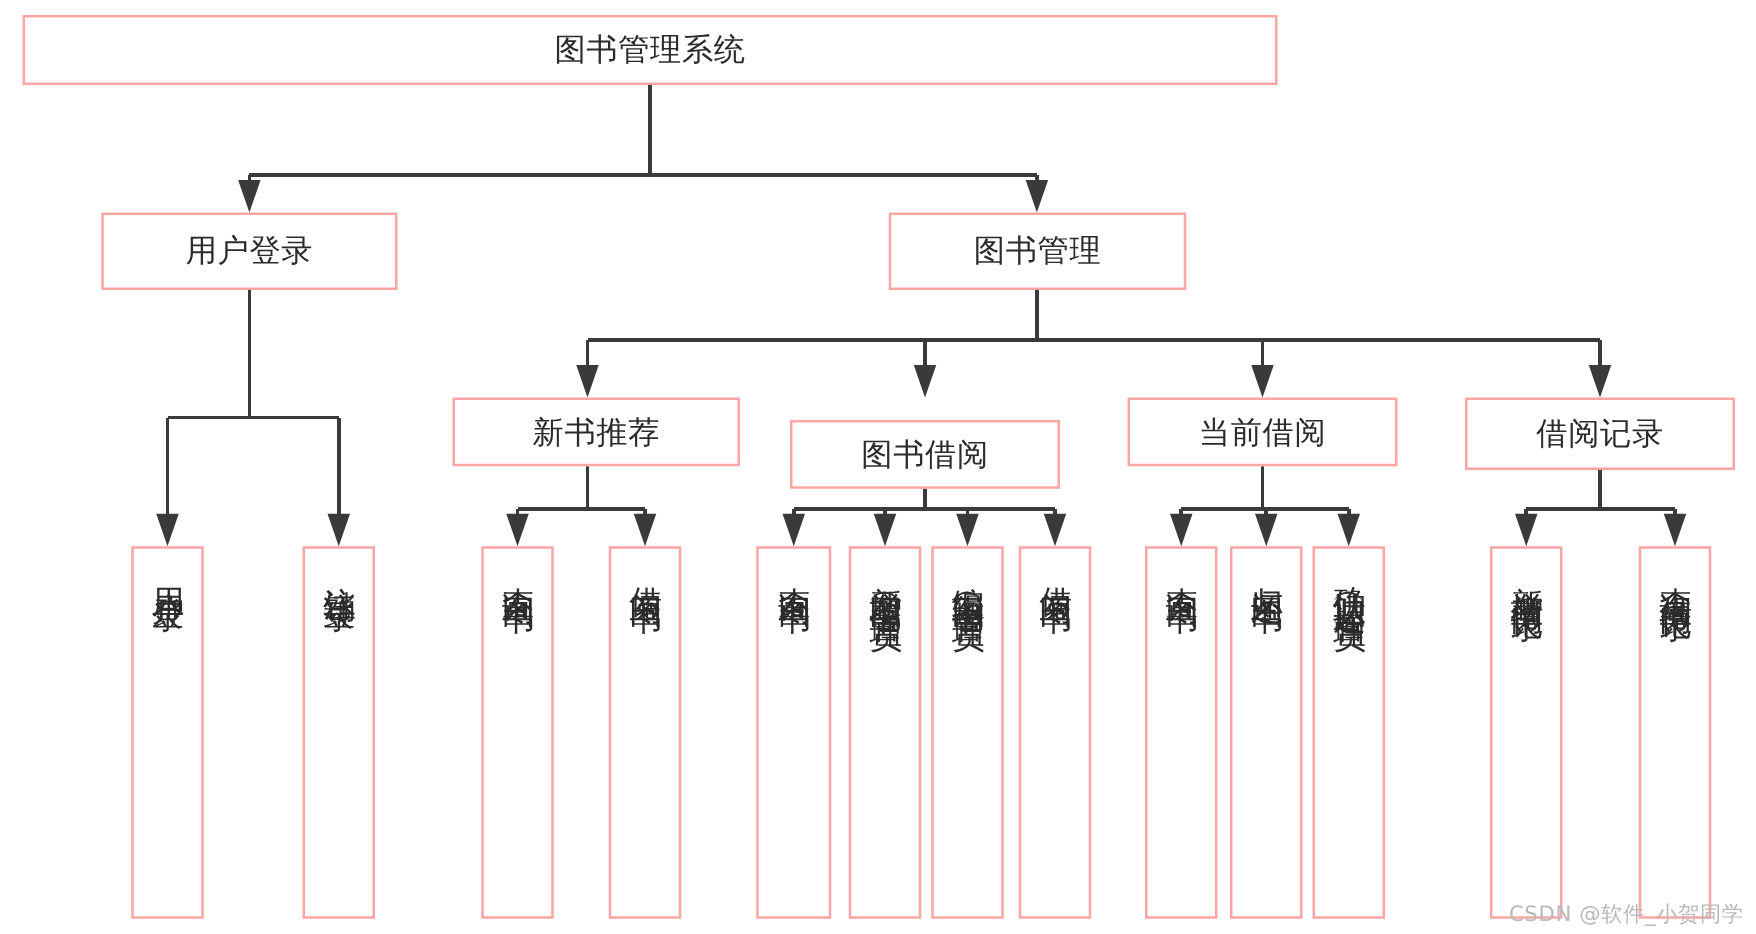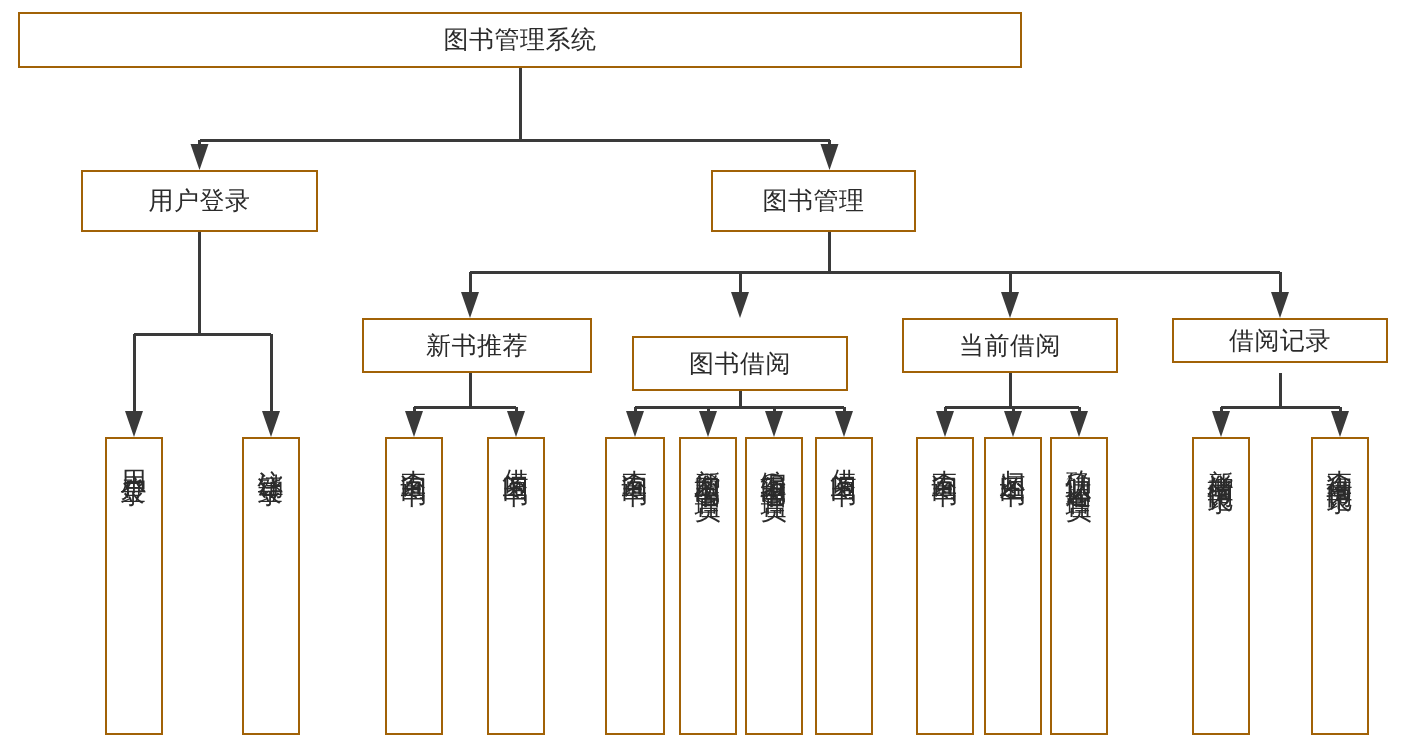--- a/index.html
+++ b/index.html
@@ -22,21 +22,21 @@
     position: absolute;
     left: 0;
     top: 0;
     width: 1405px;
     height: 747px;
   }
   .node-box {
     position: absolute;
     box-sizing: border-box;
     background: #ffffff;
-    border: 2px solid #a16207;
+    border: 2px solid #fca5a5;
     display: flex;
     align-items: center;
     justify-content: center;
     overflow: hidden;
   }
   .node-label {
     color: #2b2b2b;
     text-align: center;
     line-height: 1.12;
     white-space: pre;
@@ -131,33 +131,33 @@
       <line x1="1340" y1="407" x2="1340" y2="413" stroke="#3a3a3a" stroke-width="3" shape-rendering="crispEdges"></line>
       <polygon points="1331,411 1349,411 1340,437" fill="#3a3a3a"></polygon>
     </svg>
   <div id="node-layer">
       <div class="node-box node-horizontal node-root" style="left: 18px; top: 12px; width: 1004px; height: 56px;">
         <span class="node-label">图书管理系统</span>
       </div>
       <div class="node-box node-horizontal" style="left: 81px; top: 170px; width: 237px; height: 62px;">
         <span class="node-label">用户登录</span>
       </div>
-      <div class="node-box node-horizontal" style="left: 711px; top: 170px; width: 205px; height: 62px;">
+      <div class="node-box node-horizontal" style="left: 711px; top: 170px; width: 238px; height: 62px;">
         <span class="node-label">图书管理</span>
       </div>
       <div class="node-box node-horizontal" style="left: 362px; top: 318px; width: 230px; height: 55px;">
         <span class="node-label">新书推荐</span>
       </div>
       <div class="node-box node-horizontal" style="left: 632px; top: 336px; width: 216px; height: 55px;">
         <span class="node-label">图书借阅</span>
       </div>
       <div class="node-box node-horizontal" style="left: 902px; top: 318px; width: 216px; height: 55px;">
         <span class="node-label">当前借阅</span>
       </div>
-      <div class="node-box node-horizontal" style="left: 1172px; top: 318px; width: 216px; height: 45px;">
+      <div class="node-box node-horizontal" style="left: 1172px; top: 318px; width: 216px; height: 58px;">
         <span class="node-label">借阅记录</span>
       </div>
       <div class="node-box node-vertical" style="left: 105px; top: 437px; width: 58px; height: 298px;">
         <span class="node-label">用户登录</span>
       </div>
       <div class="node-box node-vertical" style="left: 242px; top: 437px; width: 58px; height: 298px;">
         <span class="node-label">注销登录</span>
       </div>
       <div class="node-box node-vertical" style="left: 385px; top: 437px; width: 58px; height: 298px;">
         <span class="node-label">查询图书</span>
@@ -186,13 +186,14 @@
       <div class="node-box node-vertical" style="left: 1050px; top: 437px; width: 58px; height: 298px;">
         <span class="node-label">确认归还（管理员）</span>
       </div>
       <div class="node-box node-vertical" style="left: 1192px; top: 437px; width: 58px; height: 298px;">
         <span class="node-label">新增借阅记录</span>
       </div>
       <div class="node-box node-vertical" style="left: 1311px; top: 437px; width: 58px; height: 298px;">
         <span class="node-label">查询借阅记录</span>
       </div>
     </div>
+  <div id="watermark">CSDN @软件_小贺同学</div>
 </div>
 
 </body></html>

